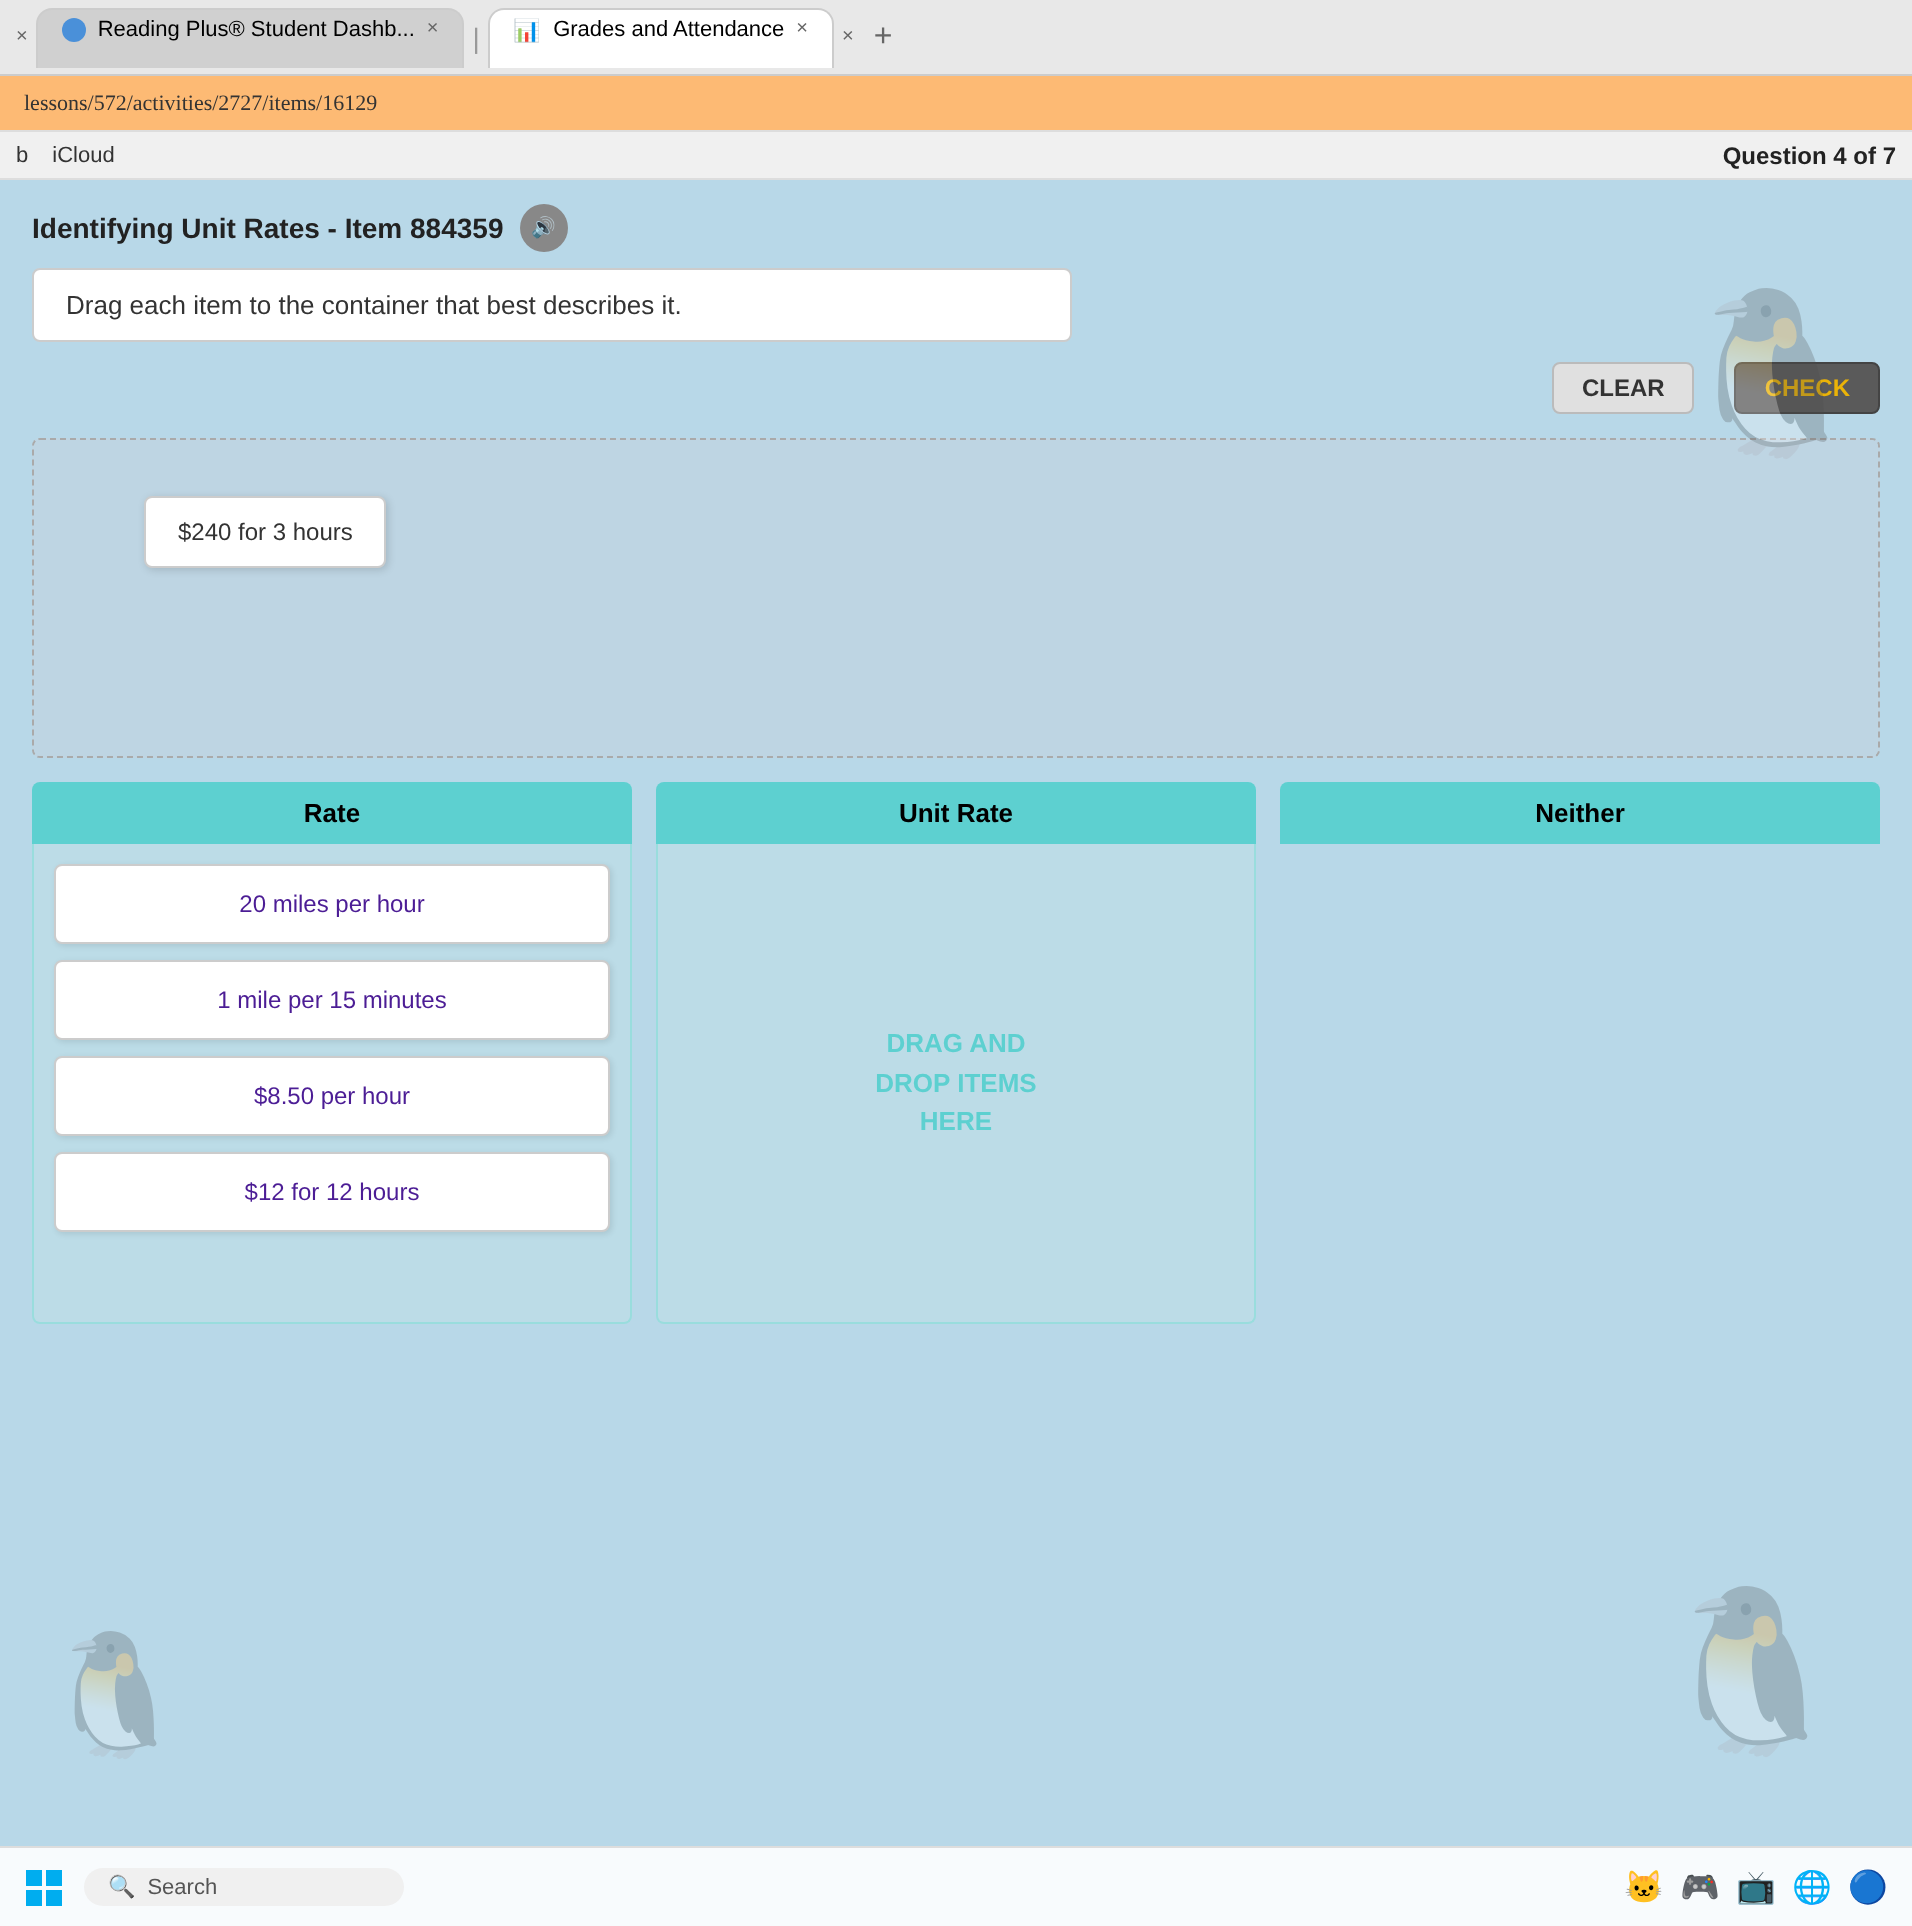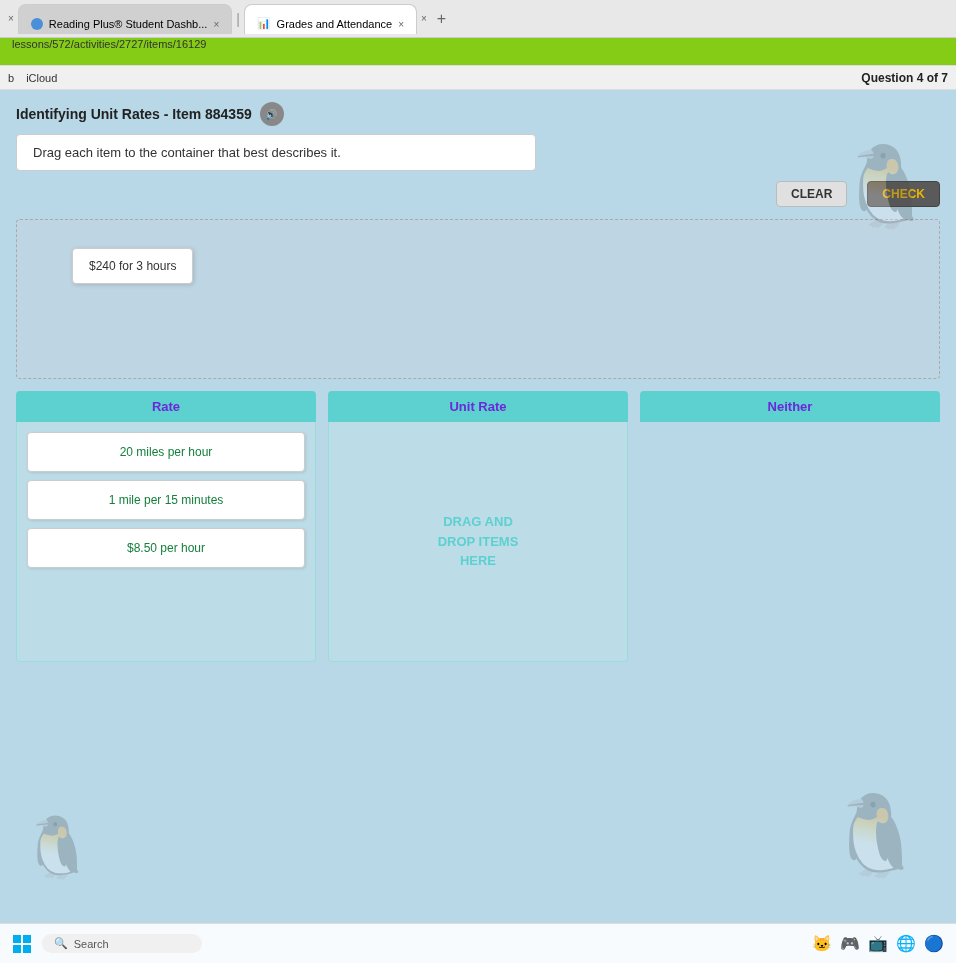--- a/index.html
+++ b/index.html
@@ -17,21 +17,21 @@
       background: #e8e8e8;
       height: 38px;
       display: flex;
       align-items: center;
       border-bottom: 1px solid #ccc;
       padding: 0 8px;
       gap: 4px;
     }
     .tab {
       display: flex;
-      align-items: flex-end;
+      align-items: flex-start;
       background: #fff;
       border-radius: 8px 8px 0 0;
       padding: 4px 12px;
       font-size: 11px;
       height: 30px;
       gap: 6px;
       border: 1px solid #ccc;
       border-bottom: none;
     }
     .tab.inactive {
@@ -54,28 +54,29 @@
       color: #666;
       padding: 0 6px;
     }
     .separator {
       color: #999;
       font-size: 14px;
     }
 
     
     .address-bar {
-      background: #84cc16;
+      background: #fdba74;
       height: 28px;
       display: flex;
-      align-items: flex-start;
+      align-items: center;
       padding: 0 12px;
       font-size: 11px;
       color: #333;
       border-bottom: 1px solid #ddd;
+      font-family: Liberation Serif, serif;
     }
 
     
     .bookmarks-bar {
       background: #f0f0f0;
       height: 24px;
       display: flex;
       align-items: center;
       padding: 0 8px;
       font-size: 11px;
@@ -191,21 +192,21 @@
     }
 
     .column {
       flex: 1;
       display: flex;
       flex-direction: column;
     }
 
     .column-header {
       background: #5dd0d0;
-      color: #6d28d9;
+      color: #000000;
       text-align: center;
       padding: 8px;
       font-size: 13px;
       font-weight: bold;
       border-radius: 4px 4px 0 0;
     }
 
     .column-body {
       background: rgba(200, 230, 230, 0.3);
       border: 1px solid #9dd;
@@ -227,21 +228,21 @@
       line-height: 1.5;
       padding: 20px;
     }
 
     .item-card {
       background: white;
       border: 1px solid #ccc;
       border-radius: 4px;
       padding: 12px 10px;
       font-size: 12px;
-      color: #15803d;
+      color: #4c1d95;
       text-align: center;
       cursor: grab;
       box-shadow: 1px 1px 3px rgba(0,0,0,0.1);
     }
 
     
     .bg-decoration {
       position: absolute;
       opacity: 0.25;
       pointer-events: none;
@@ -358,20 +359,23 @@
       <div class="column-body">
         <div class="item-card">
           <span>20 miles per hour</span>
         </div>
         <div class="item-card">
           <span>1 mile per 15 minutes</span>
         </div>
         <div class="item-card">
           <span>$8.50 per hour</span>
         </div>
+        <div class="item-card">
+          <span>$12 for 12 hours</span>
+        </div>
       </div>
     </div>
 
     <div class="column">
       <div class="column-header">
         <span>Unit Rate</span>
       </div>
       <div class="column-body" style="align-items:center;justify-content:center;">
         <div class="drag-placeholder">
           DRAG AND<br>DROP ITEMS<br>HERE

